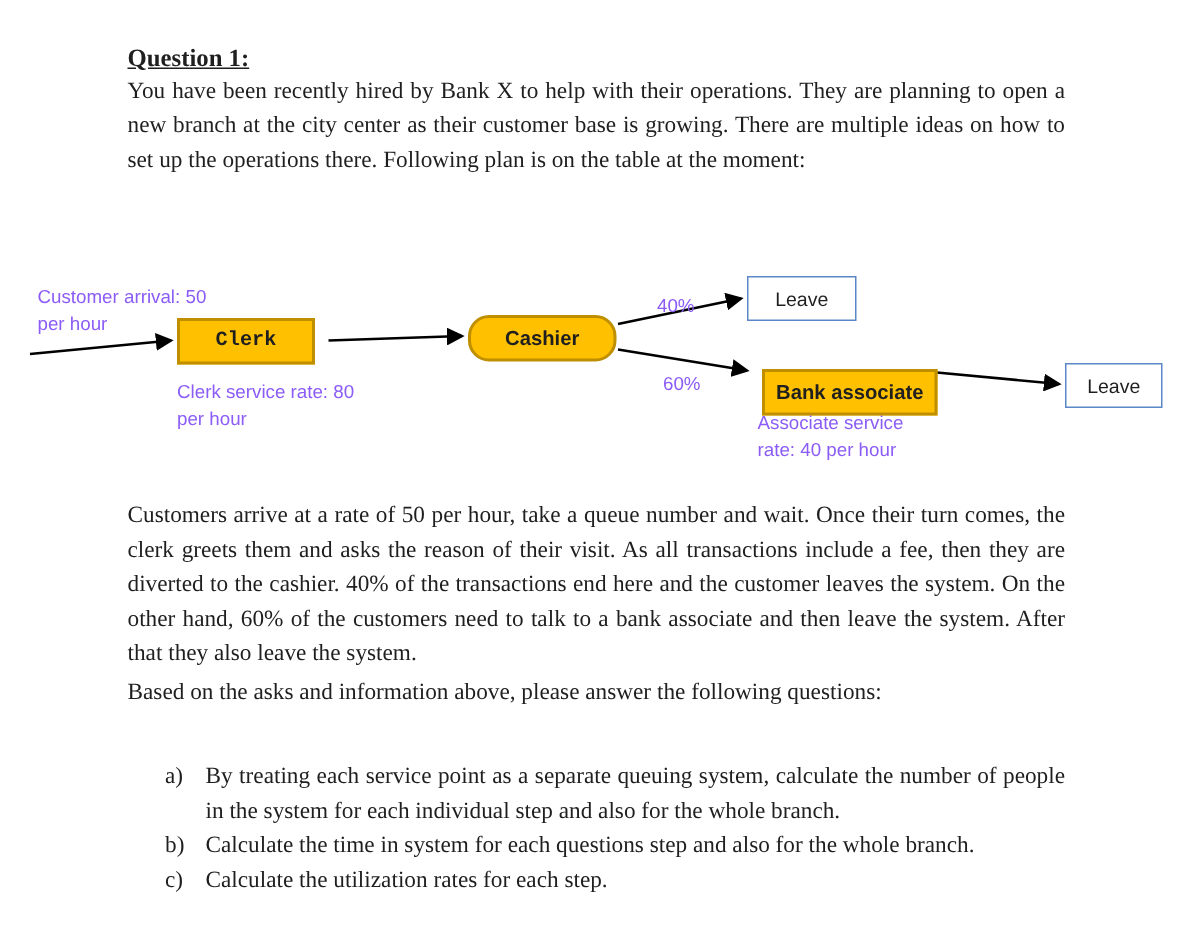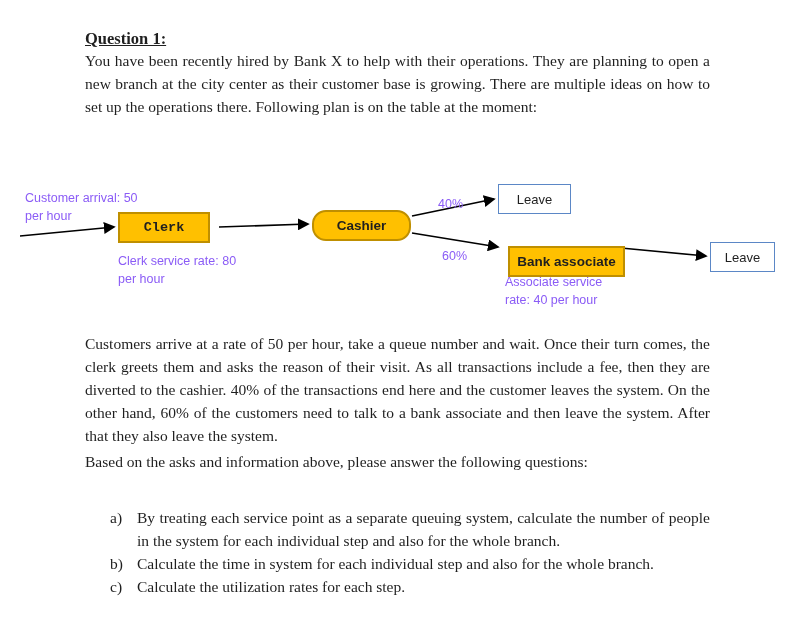--- a/index.html
+++ b/index.html
@@ -130,21 +130,21 @@
 
     <p class="para prompt">Based on the asks and information above, please answer the following questions:</p>
 
     <div class="q-list">
       <div class="q-row">
         <span class="q-marker">a)</span>
         <span class="q-text">By treating each service point as a separate queuing system, calculate the number of people in the system for each individual step and also for the whole branch.</span>
       </div>
       <div class="q-row">
         <span class="q-marker">b)</span>
-        <span class="q-text">Calculate the time in system for each individual step and also for the whole branch.</span>
+        <span class="q-text">Calculate the time in system for each questions step and also for the whole branch.</span>
       </div>
       <div class="q-row">
         <span class="q-marker">c)</span>
         <span class="q-text">Calculate the utilization rates for each step.</span>
       </div>
     </div>
 
   </div>
 </div>
 

